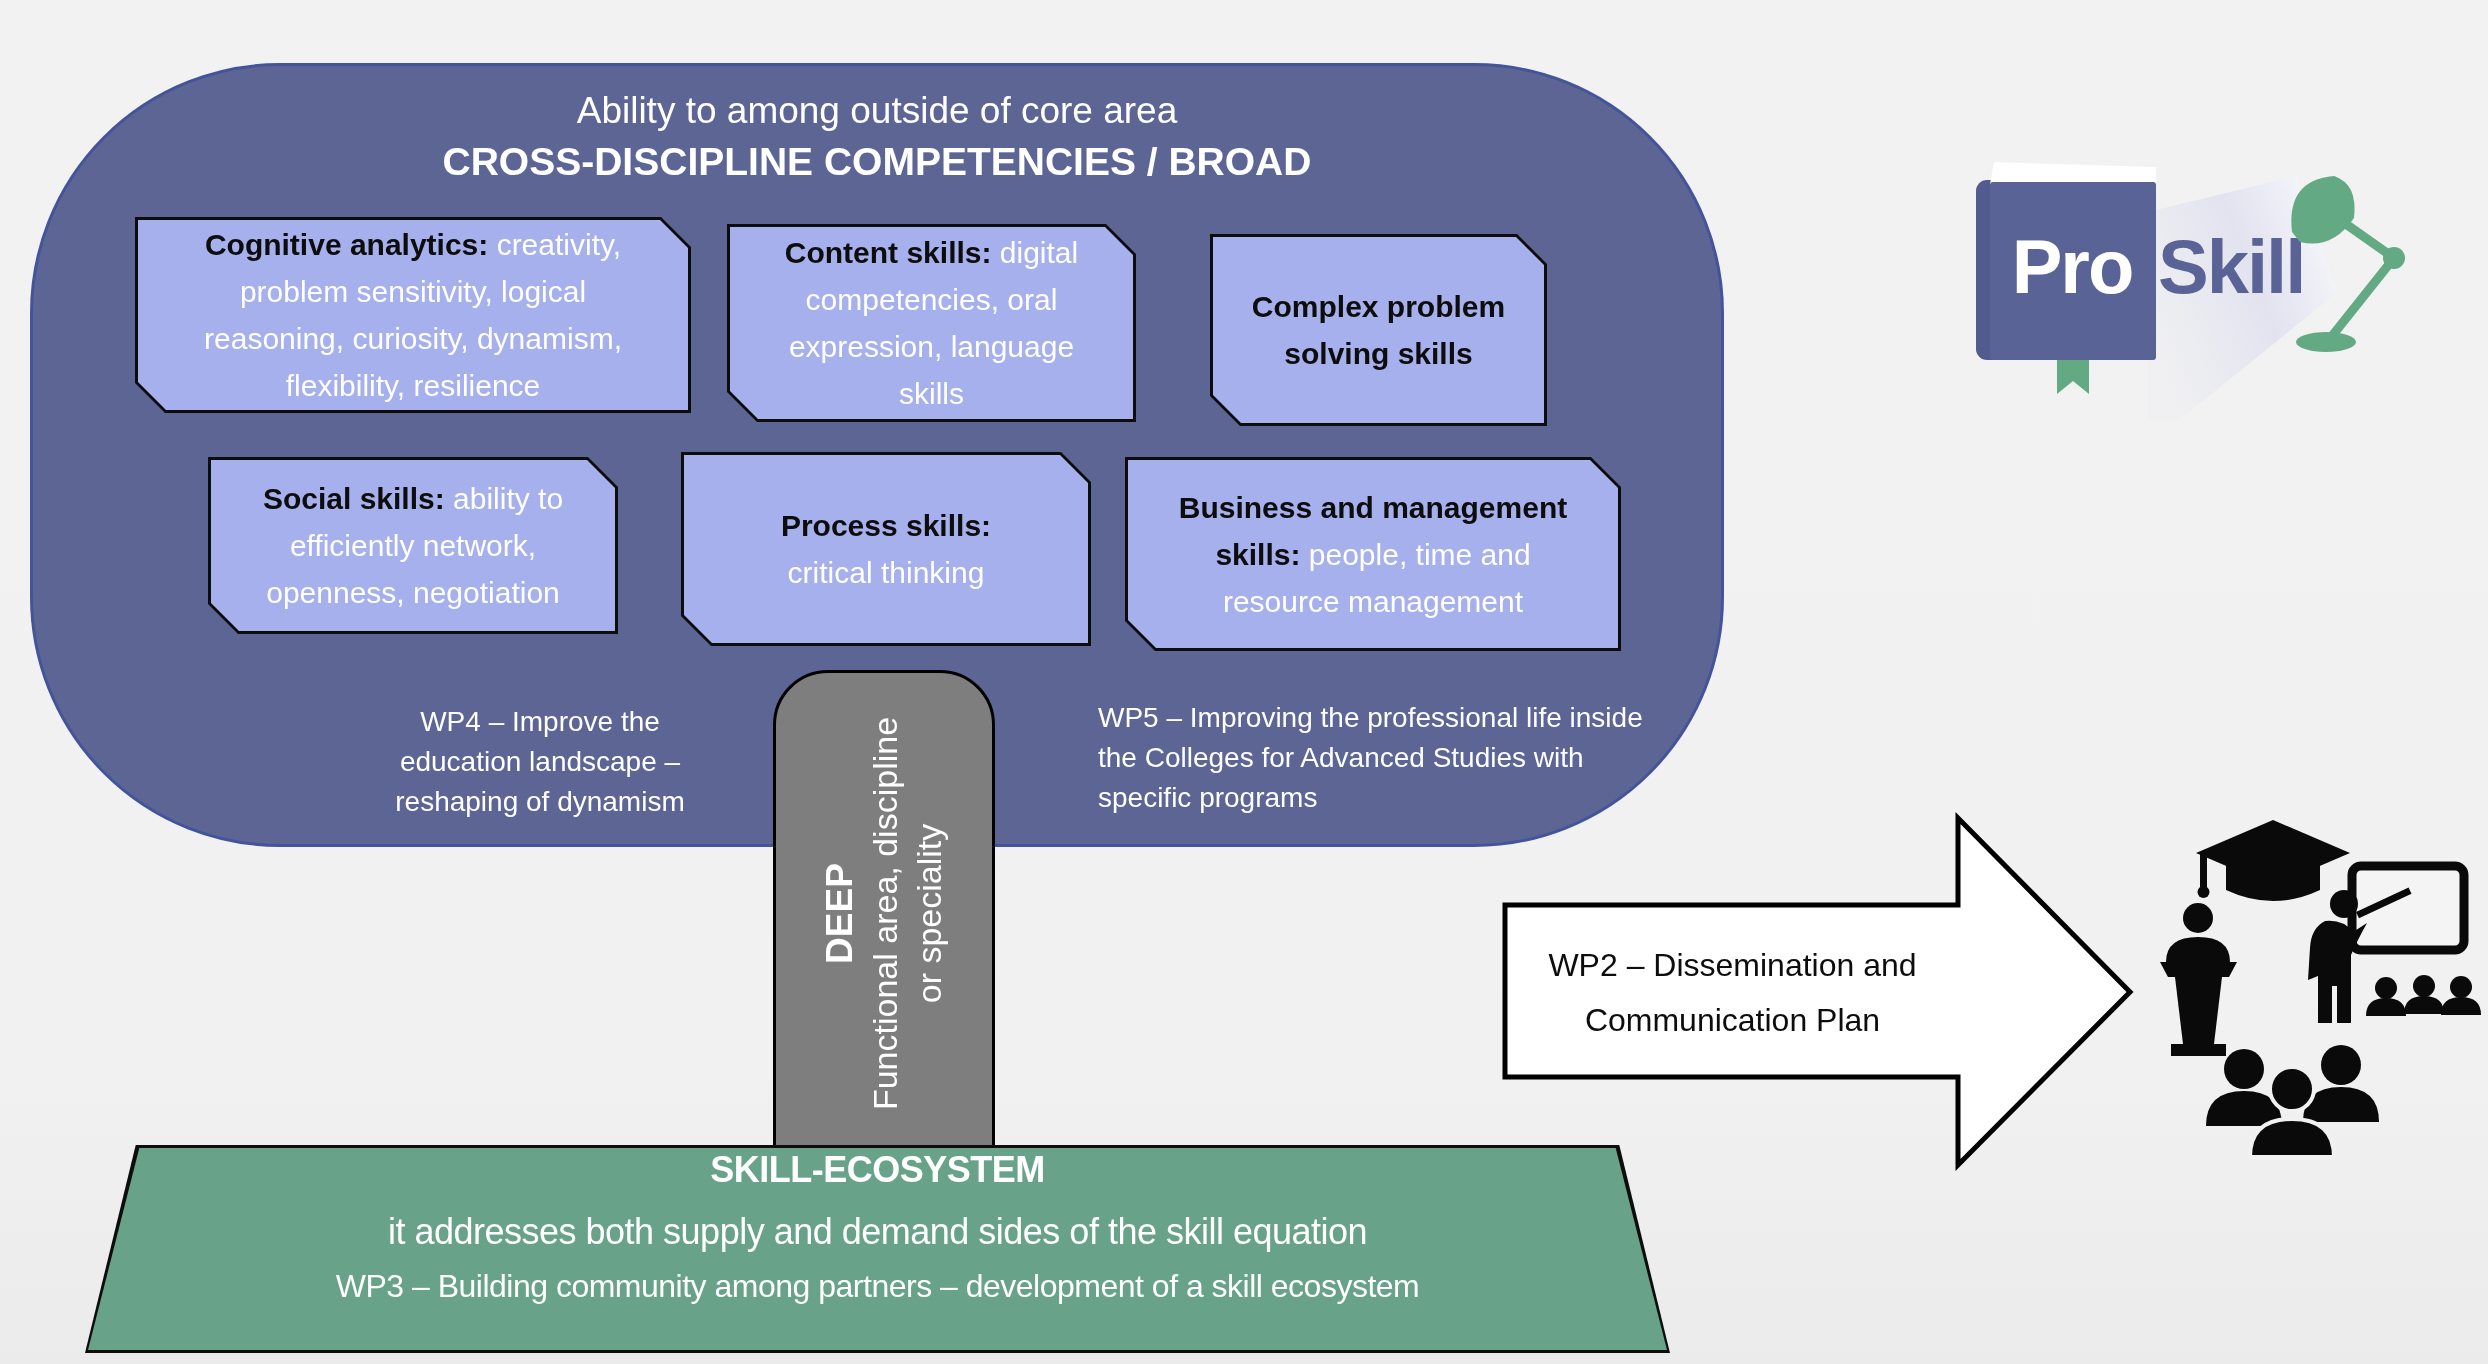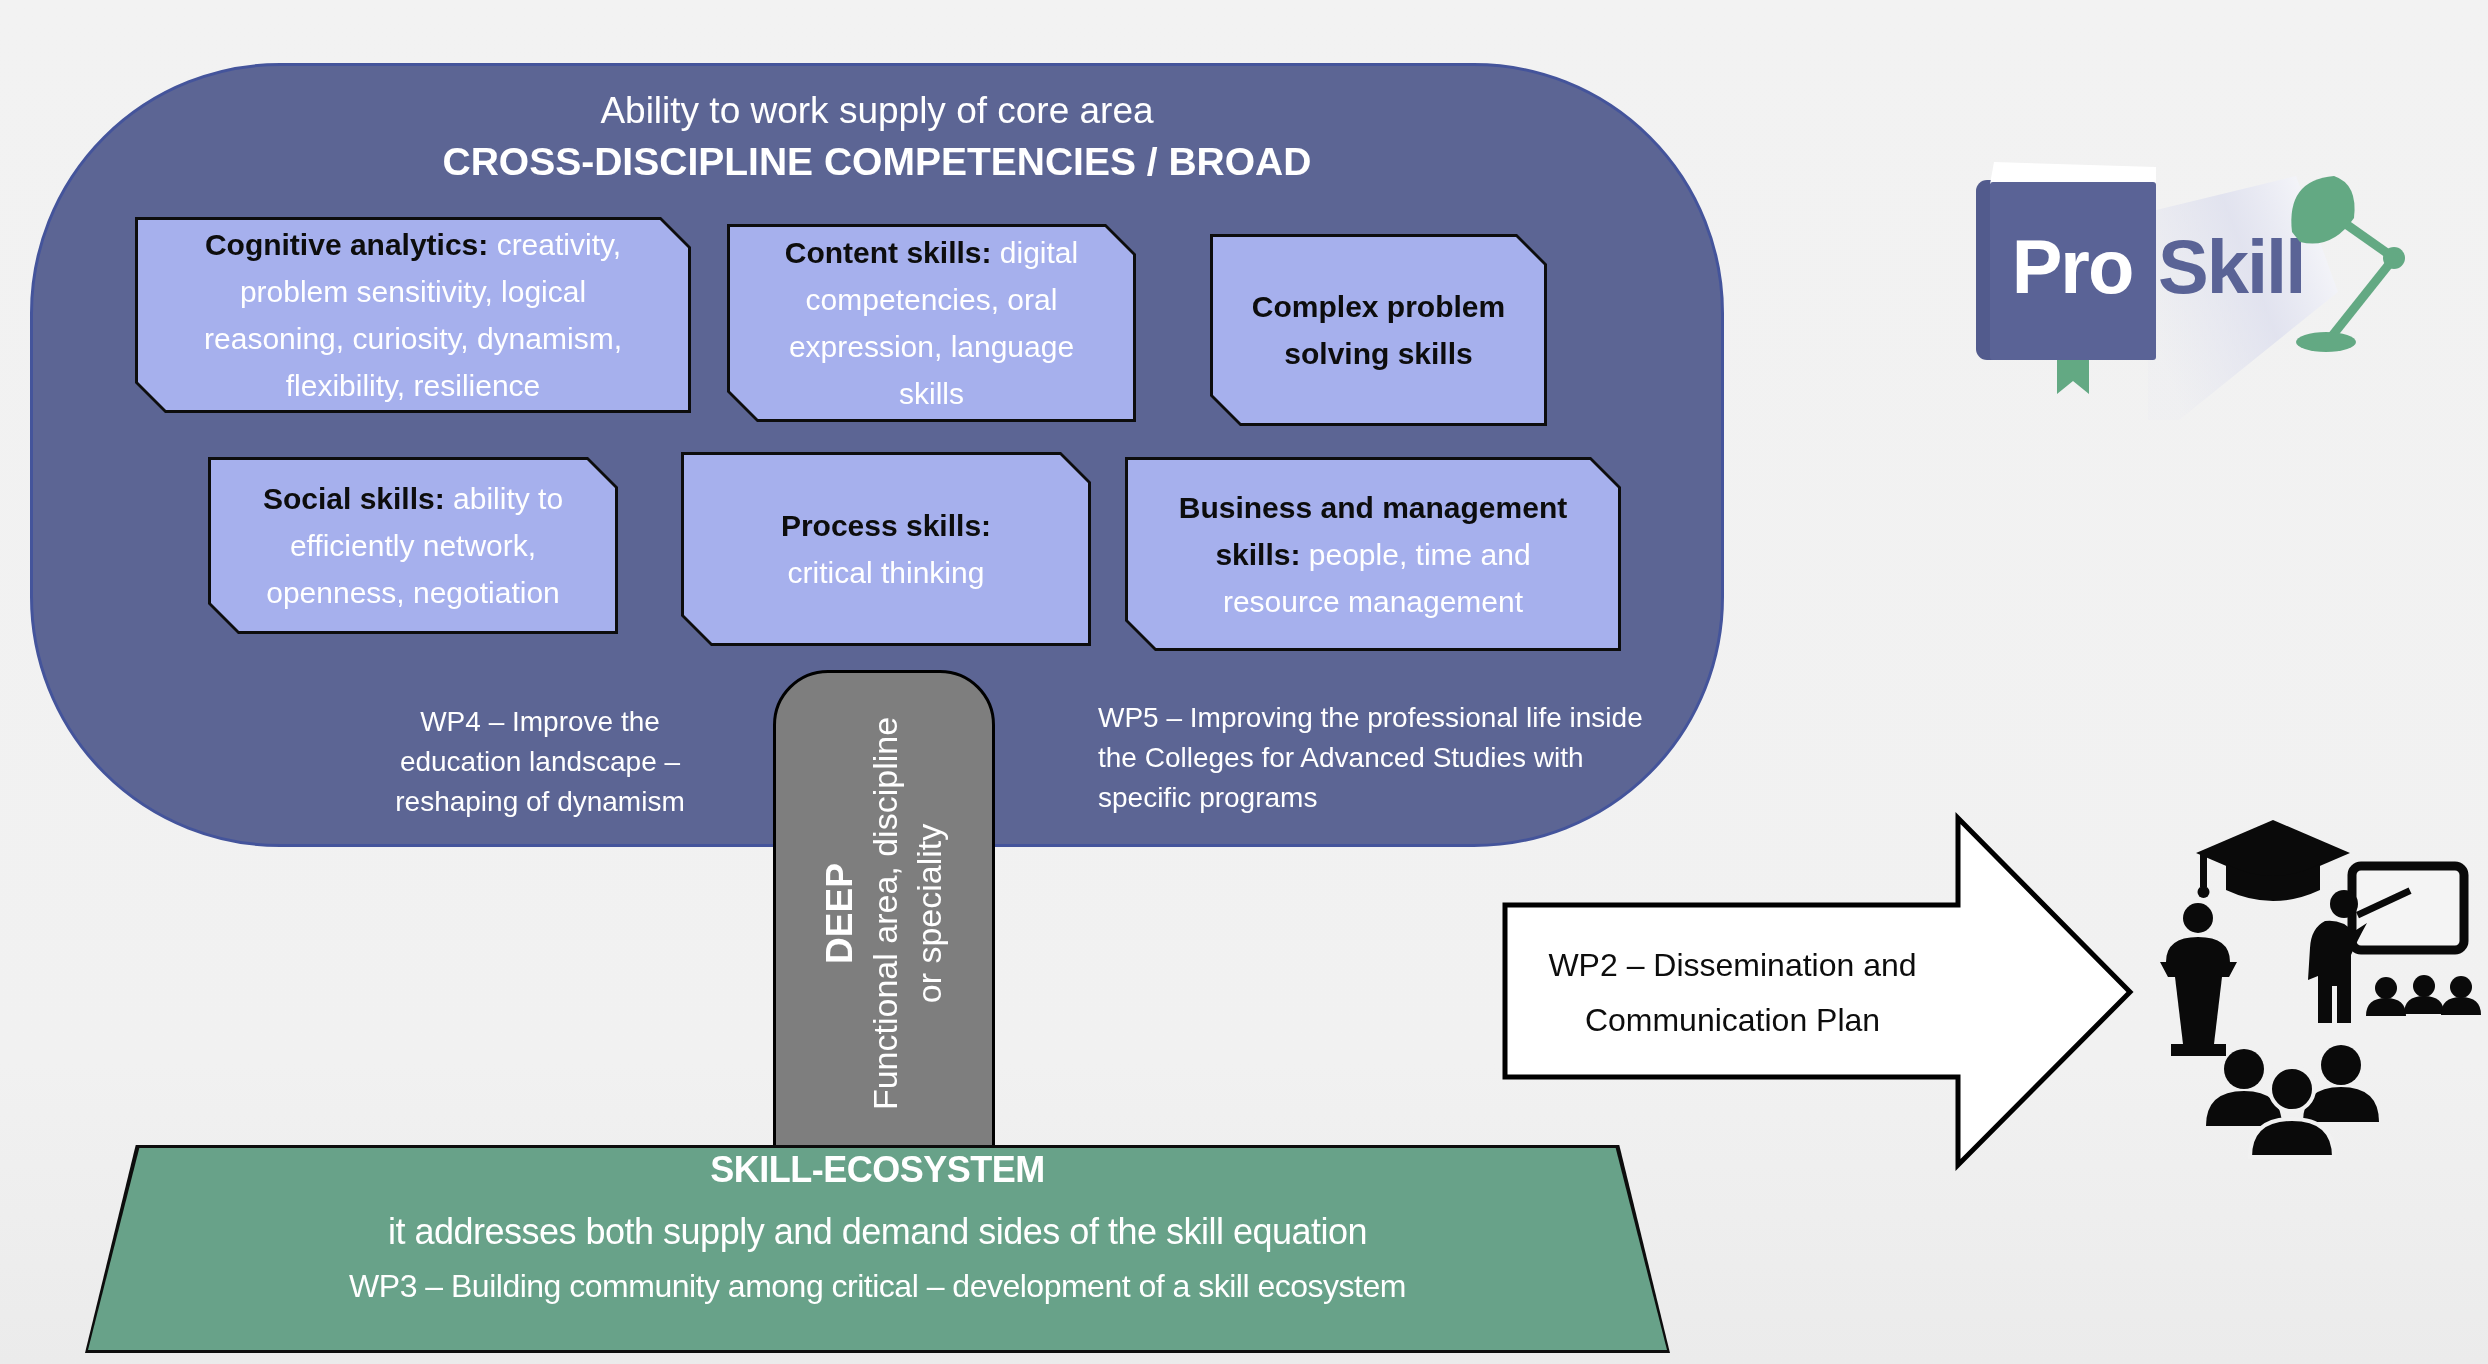--- a/index.html
+++ b/index.html
@@ -79,21 +79,21 @@
   .iconsvg{position:absolute; left:2160px; top:808px; z-index:4;}
 </style>
 </head>
 <body>
 
 <div class="canvas">
 
   <div class="broad"></div>
 
   <div class="broad-title">
-    <div class="t1">Ability to work supply of core area</div>
+    <div class="t1">Ability to among outside of core area</div>
     <div class="t2">CROSS-DISCIPLINE COMPETENCIES / BROAD</div>
   </div>
 
   <div class="nbox b1">
     <div class="nbox-in">
         <span><b>Cognitive analytics:</b><span> creativity, problem sensitivity, logical reasoning, curiosity, dynamism, flexibility, resilience</span></span>
       </div>
   </div>
   <div class="nbox b2">
     <div class="nbox-in">
@@ -129,21 +129,21 @@
       <div class="dt">DEEP</div>
       <div class="ds">Functional area, discipline</div>
       <div class="ds">or speciality</div>
     </div>
   </div>
 
   <div class="eco">
     <div class="eco-in">
       <div class="e1">SKILL-ECOSYSTEM</div>
       <div class="e2">it addresses both supply and demand sides of the skill equation</div>
-      <div class="e3">WP3 – Building community among critical – development of a skill ecosystem</div>
+      <div class="e3">WP3 – Building community among partners – development of a skill ecosystem</div>
     </div>
   </div>
 
   <svg class="wp2svg" width="660" height="380" viewBox="0 0 660 380">
     <polygon points="10,105 463,105 463,18 635,192 463,365 463,277 10,277" fill="#ffffff" stroke="#000000" stroke-width="5" stroke-linejoin="miter"></polygon>
   </svg>
   <div class="wp2-text">
     <div>WP2 – Dissemination and</div>
     <div>Communication Plan</div>
   </div>

